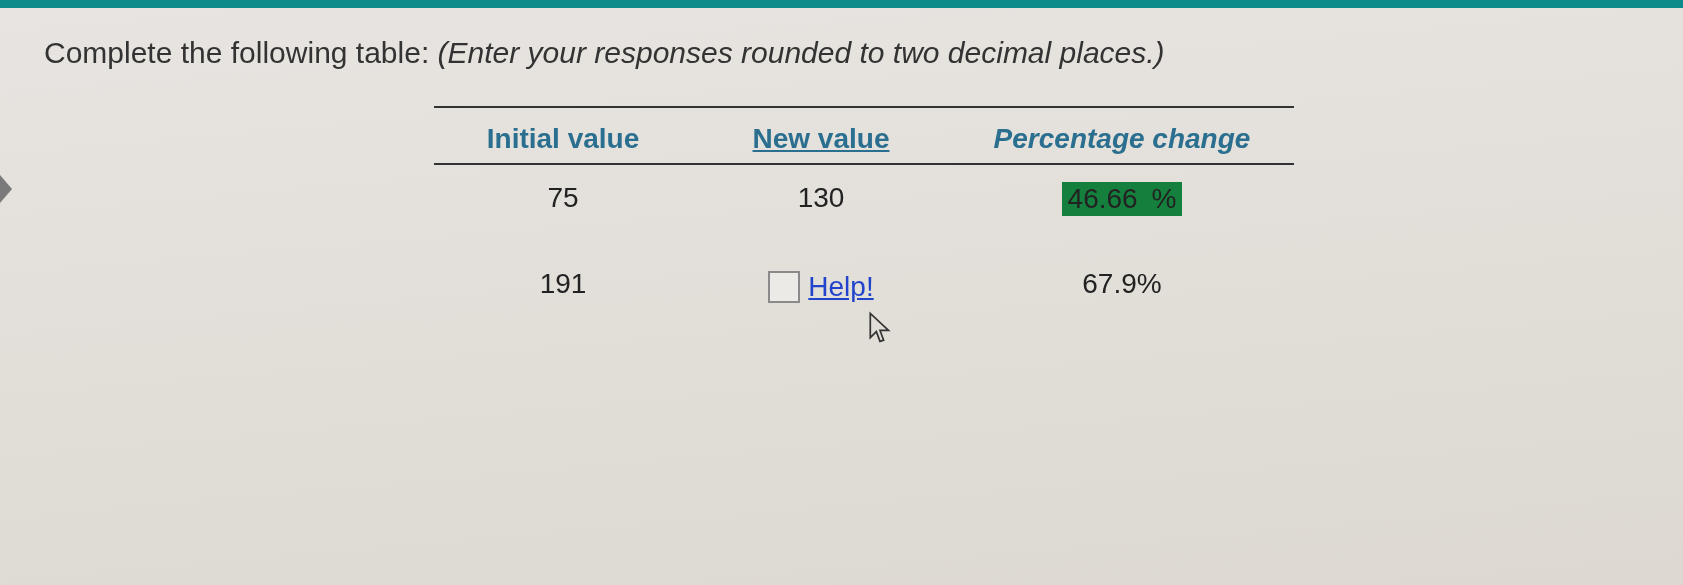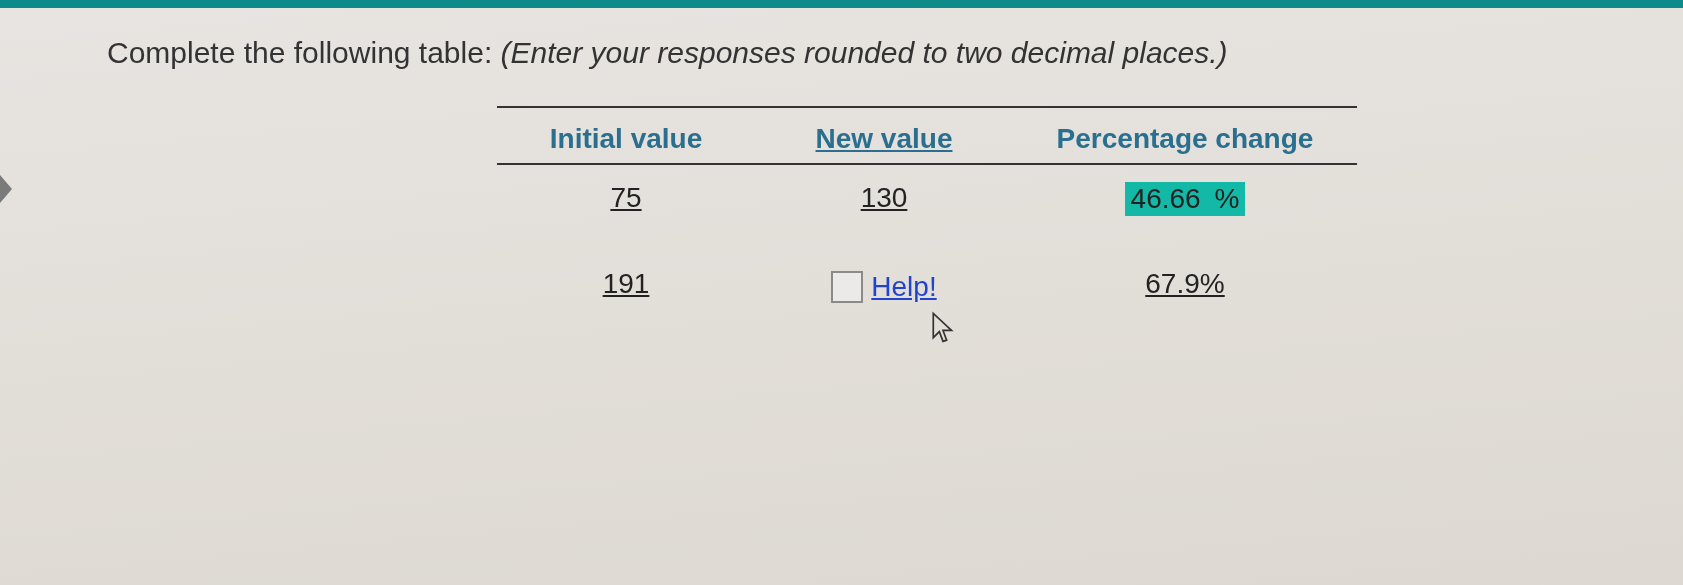--- a/index.html
+++ b/index.html
@@ -11,21 +11,21 @@
     font-family: Arial, Helvetica, sans-serif;
     background: linear-gradient(175deg, #e8e4e1 0%, #e2ded8 50%, #ddd8d2 100%);
     color: #2a2a2a;
     overflow: hidden;
   }
   .topbar {
     height: 8px;
     background: #0d8a8a;
   }
   .content {
-    padding: 28px 0 0 107px;
+    padding: 28px 0 0 44px;
   }
   .instruction {
     font-size: 30px;
     color: #333;
     margin: 0 0 36px 0;
   }
   .instruction .italic {
     font-style: italic;
   }
   .table-wrap {
@@ -49,33 +49,32 @@
   }
   th {
     font-weight: bold;
     color: #2a6f8f;
     font-size: 28px;
     padding: 4px 10px 4px 10px;
     text-align: center;
   }
   th.col1 { width: 30%; }
   th.col2 { width: 30%; text-decoration: underline; }
-  th.col3 { width: 40%; }
+  th.col3 { width: 40%; font-style: italic; }
   td {
     font-size: 28px;
     color: #222;
     text-align: center;
     padding: 6px 10px 46px 10px;
     vertical-align: top;
-    text-decoration: underline;
   }
   tr.lastrow td { padding-bottom: 6px; }
   .answer-box {
     display: inline-block;
-    background: #14b8a6;
+    background: #15803d;
     padding: 1px 6px;
     font-size: 28px;
     position: relative;
   }
   .answer-box.marked::after {
     content: "";
     position: absolute;
     top: -2px; right: -4px;
     width: 0; height: 0;
     border-left: 11px solid transparent;

